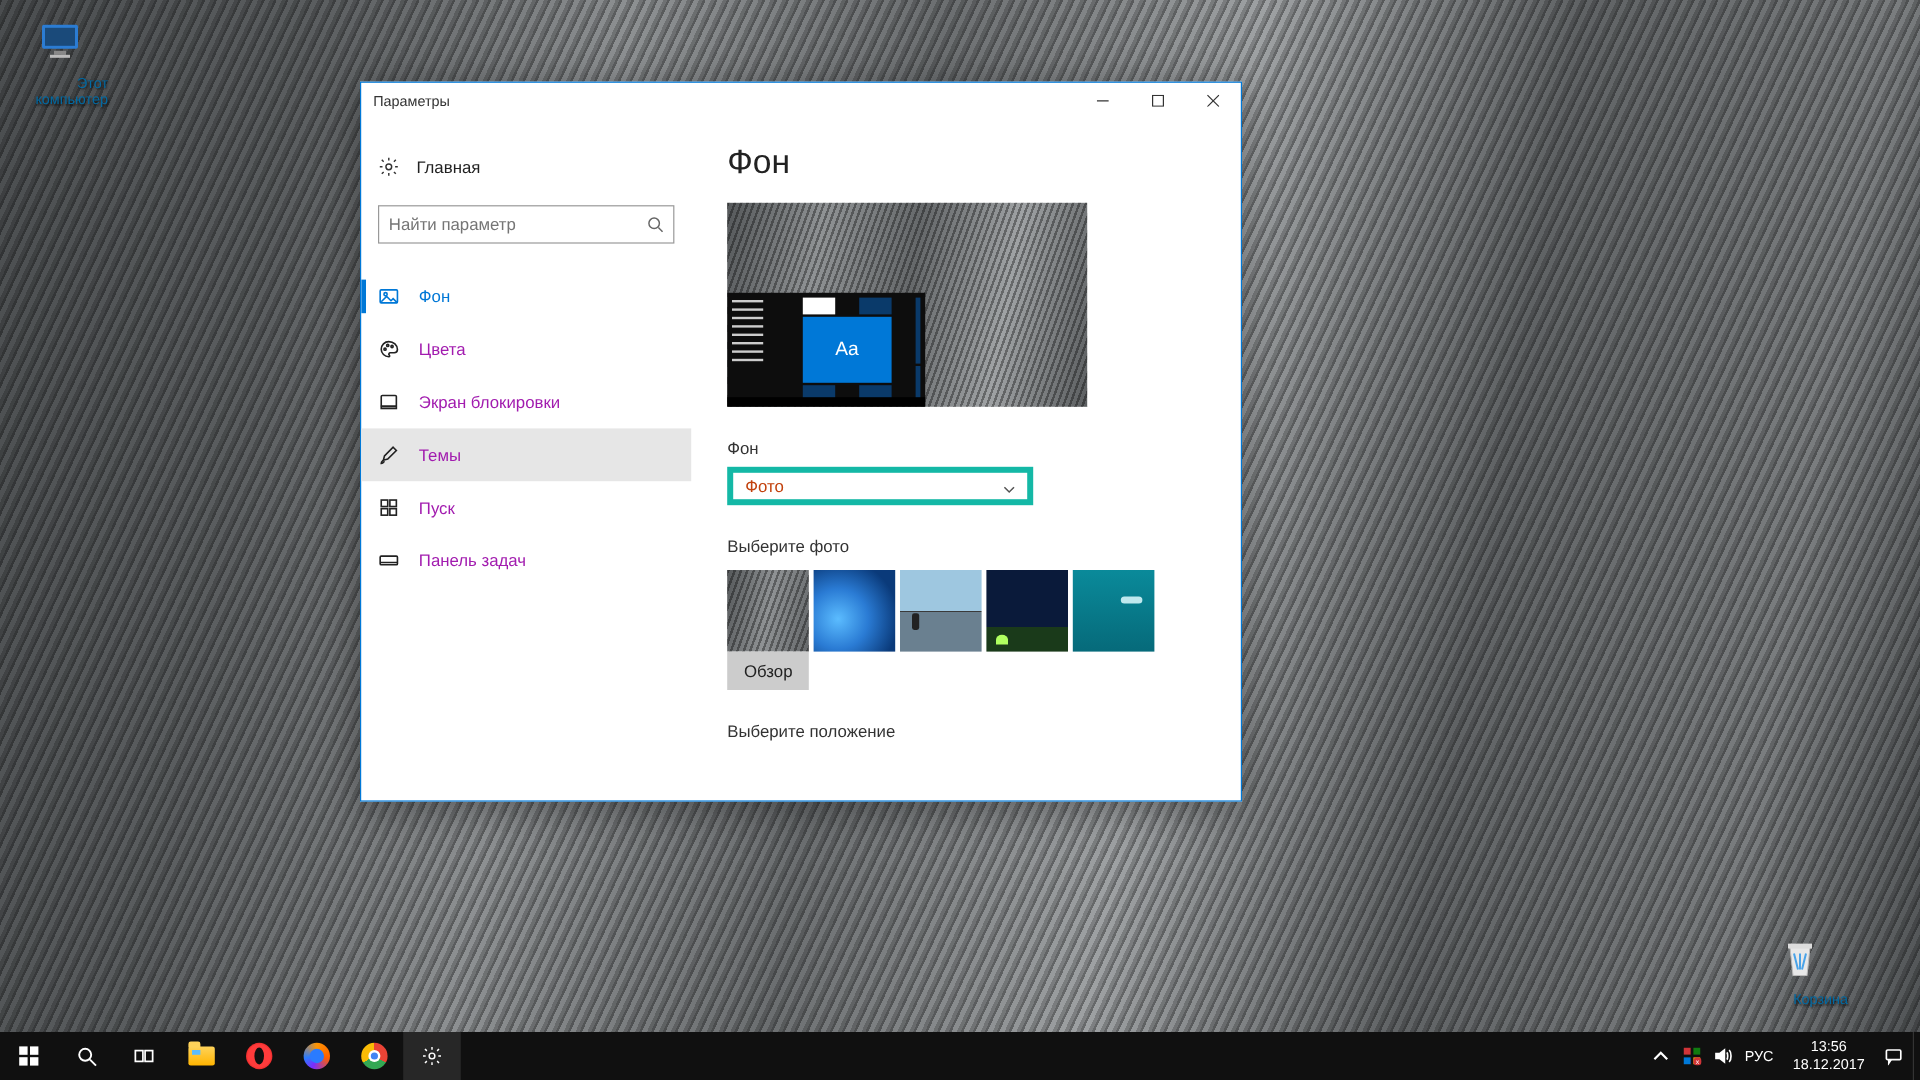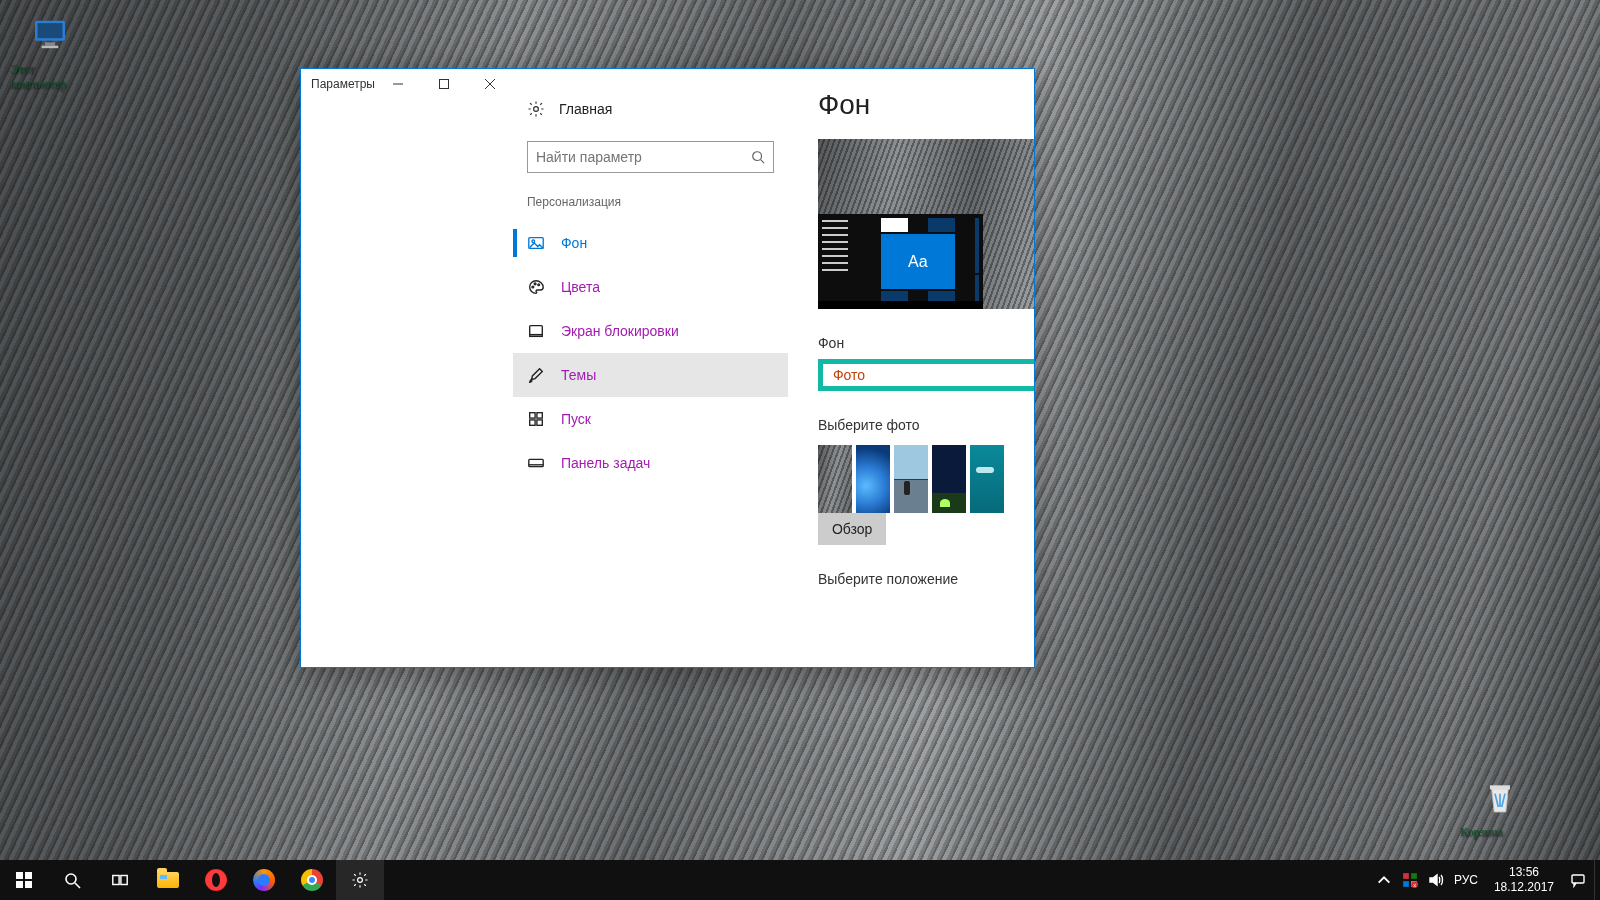--- a/index.html
+++ b/index.html
@@ -8,30 +8,30 @@
 
   
   .desktop {
     position: absolute; inset: 0;
     background:
       repeating-linear-gradient(115deg, rgba(0,0,0,0.35) 0 2px, rgba(255,255,255,0.04) 2px 6px, rgba(0,0,0,0.2) 6px 9px),
       linear-gradient(100deg, #4a4d4f 0%, #5a5d5f 15%, #8d9092 30%, #6b6e70 45%, #9ea1a3 60%, #5f6264 75%, #7a7d7f 90%, #4f5254 100%);
     background-blend-mode: multiply;
   }
 
-  .desktop-icon { position: absolute; width: 80px; text-align: left; color: #14532d; font-size: 12px; text-shadow: 1px 1px 2px rgba(0,0,0,0.8); cursor: default; font-family: Liberation Serif, serif; }
+  .desktop-icon { position: absolute; width: 80px; text-align: right; color: #0369a1; font-size: 12px; text-shadow: 1px 1px 2px rgba(0,0,0,0.8); cursor: default; }
   .desktop-icon .ic { width: 48px; height: 48px; margin: 0 auto 4px; display:flex; align-items:center; justify-content:center; }
   .pc-ic { color:#2b7cd3; }
   .bin-ic { color:#eee; }
 
   
   .window {
     position: absolute; left: 300px; top: 68px; width: 735px; height: 600px;
     background: #fff; border: 1px solid #0078d7; box-shadow: 0 6px 30px rgba(0,0,0,0.35);
-    display: flex; flex-direction: row;
+    display: flex; flex-direction: column;
   }
   .titlebar { height: 30px; display: flex; align-items: center; font-size: 12px; color: #333; padding-left: 10px; }
   .titlebar-spacer { flex: 1; }
   .titlebtn { width: 46px; height: 30px; display:flex; align-items:center; justify-content:center; color:#333; }
   .titlebtn svg { width:10px; height:10px; }
 
   .winbody { flex:1; display:flex; overflow:hidden; }
   .sidebar { width: 275px; padding: 20px 0 0 0; }
   .home-row { display:flex; align-items:center; gap:14px; padding:0 14px; height:40px; font-size:14px; color:#222; }
   .home-row .gear { width:18px; height:18px; }
@@ -170,21 +170,20 @@
       <div class="searchbox">
         <input placeholder="Найти параметр" style="">
         <span class="search-ic">
           <svg viewBox="0 0 16 16" width="14" height="14" fill="none" stroke="currentColor" stroke-width="1.4">
               <circle cx="7" cy="7" r="5"></circle>
               <line x1="11" y1="11" x2="15" y2="15"></line>
             </svg>
         </span>
       </div>
 
-      <div class="cat-title">Персонализация</div>
 
       <div class="navitem active">
         <span class="nic">
             <svg viewBox="0 0 20 20" width="18" height="18" fill="none" stroke="currentColor" stroke-width="1.5">
               <rect x="2" y="4" width="16" height="12" rx="1"></rect>
               <circle cx="7" cy="8" r="1.5"></circle>
               <path d="M3 15l5-5 4 4 2-2 4 4"></path>
             </svg>
           </span>
         <span>Фон</span>

